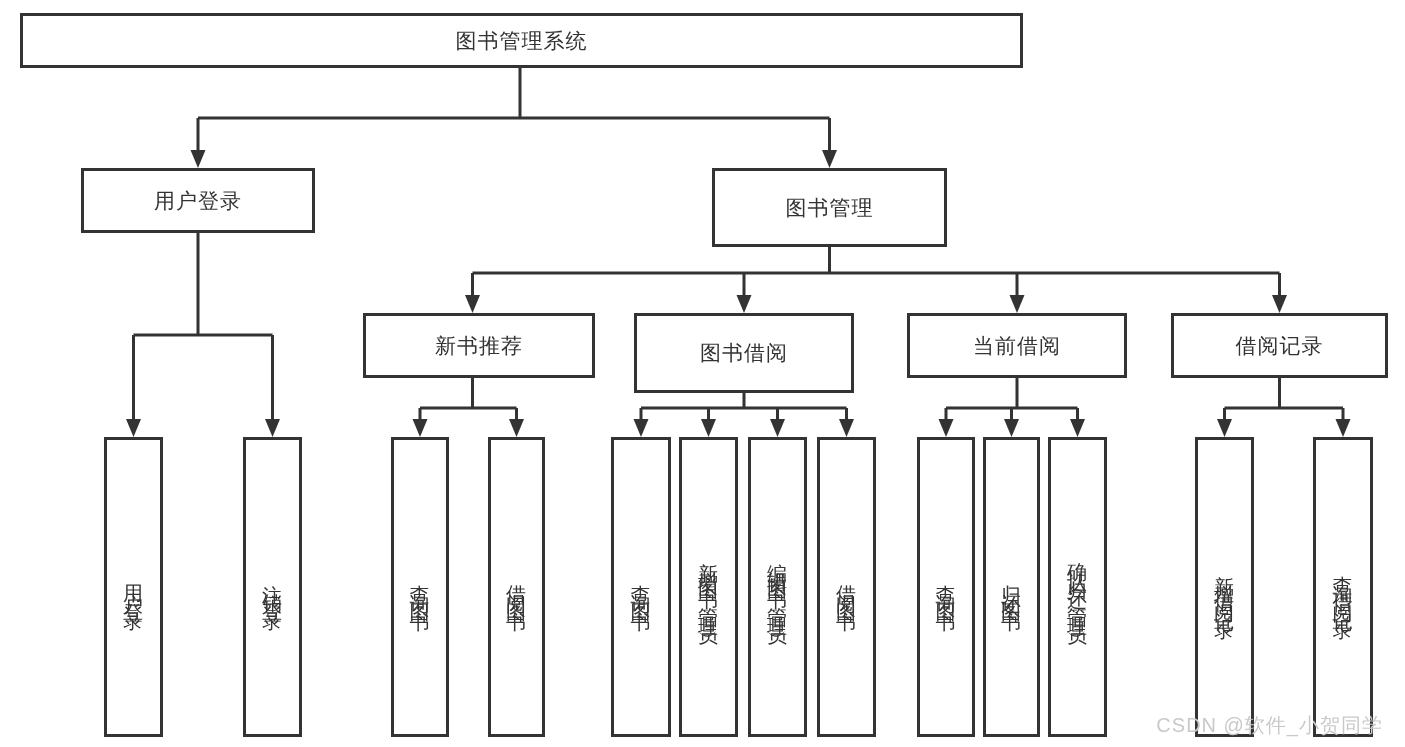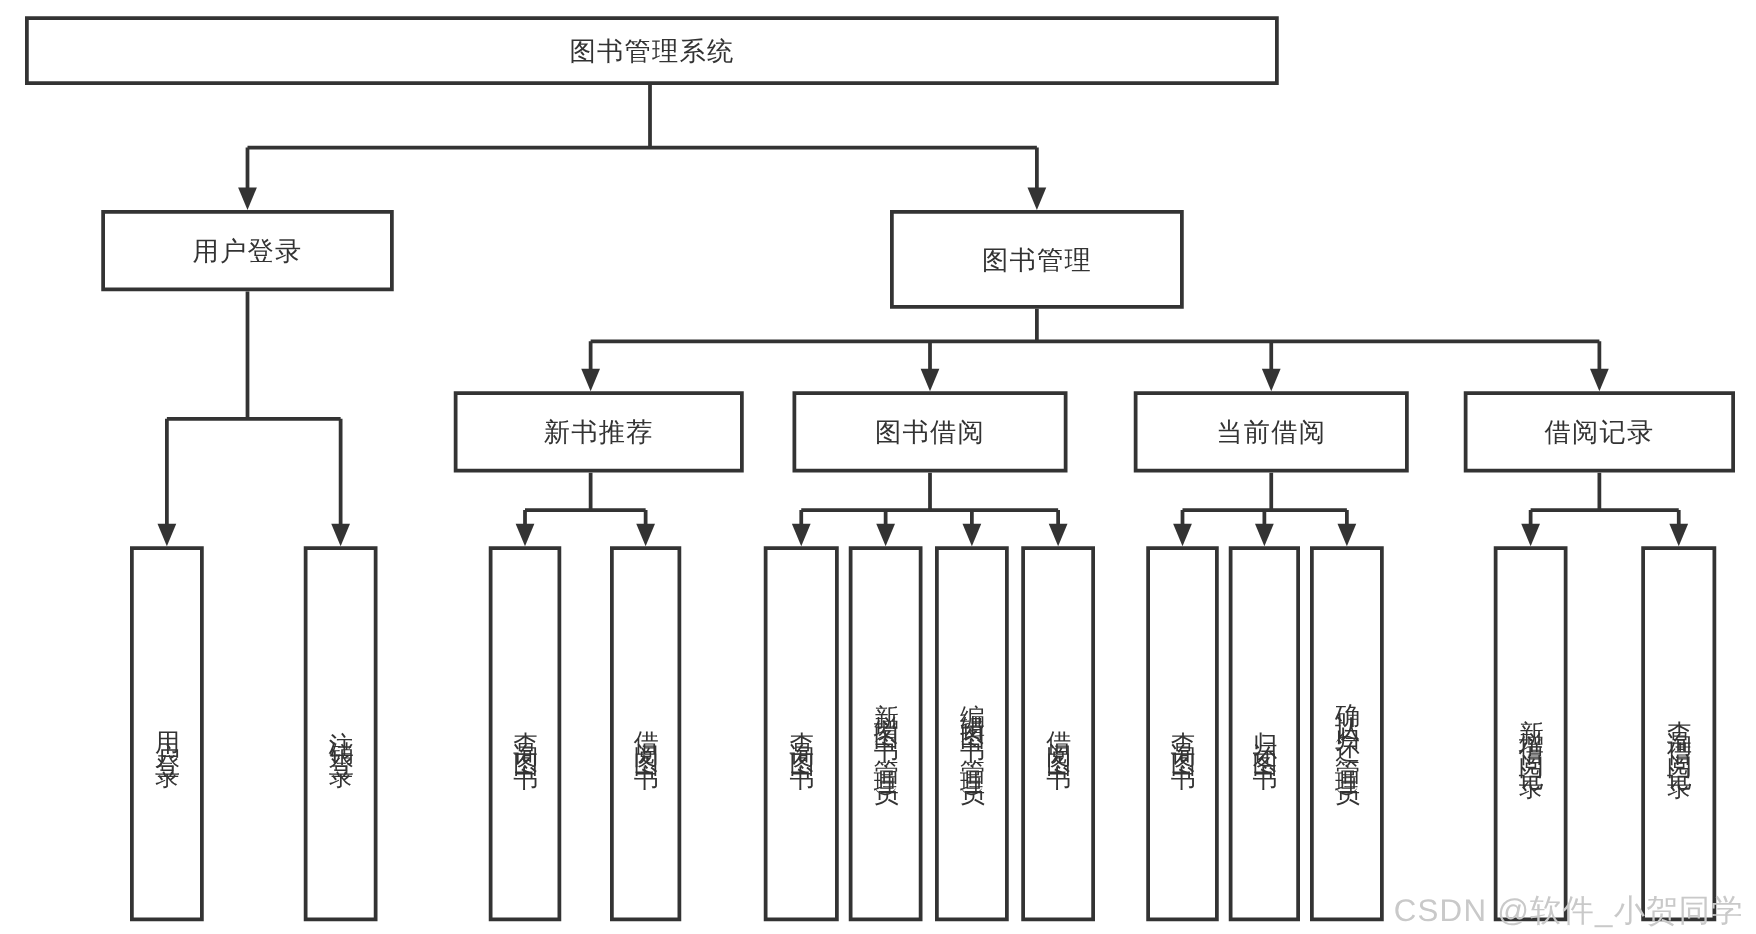--- a/index.html
+++ b/index.html
@@ -36,22 +36,22 @@
   .box.v span{
     writing-mode:vertical-rl;
     text-orientation:mixed;
     font-size:20px;
     letter-spacing:9px;
     line-height:1;
     white-space:nowrap;
   }
   .watermark{
     position:absolute;
-    right:10px;top:712px;
-    font-size:25px;
+    right:22px;top:712px;
+    font-size:20px;
     letter-spacing:1px;
     color:var(--wm);
     white-space:nowrap;
     z-index:5;
   }
 </style>
 </head>
 <body>
 
 <div class="stage">
@@ -98,21 +98,21 @@
   <div class="box h" style="left:81px;top:168px;width:234px;height:65px">
     <span>用户登录</span>
   </div>
   <div class="box h" style="left:712px;top:168px;width:235px;height:79px">
     <span>图书管理</span>
   </div>
 
   <div class="box h" style="left:363px;top:313px;width:232px;height:65px">
     <span>新书推荐</span>
   </div>
-  <div class="box h" style="left:634px;top:313px;width:220px;height:65px">
+  <div class="box h" style="left:634px;top:313px;width:220px;height:80px">
     <span>图书借阅</span>
   </div>
   <div class="box h" style="left:1171px;top:313px;width:217px;height:65px">
     <span>借阅记录</span>
   </div>
   <div class="box h" style="left:907px;top:313px;width:220px;height:65px">
     <span>当前借阅</span>
   </div>
 
   <div class="box v" style="left:104px;top:437px;width:59px;height:300px">

